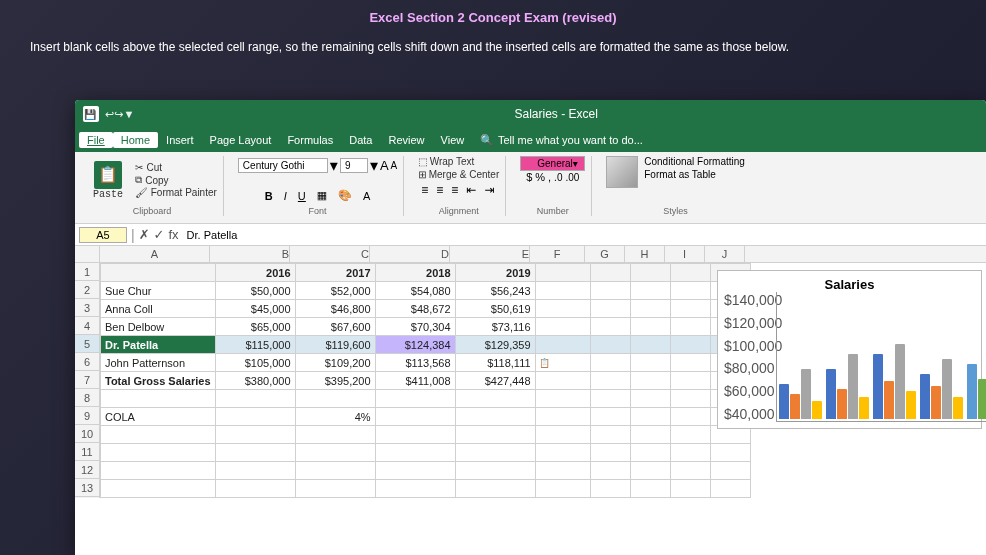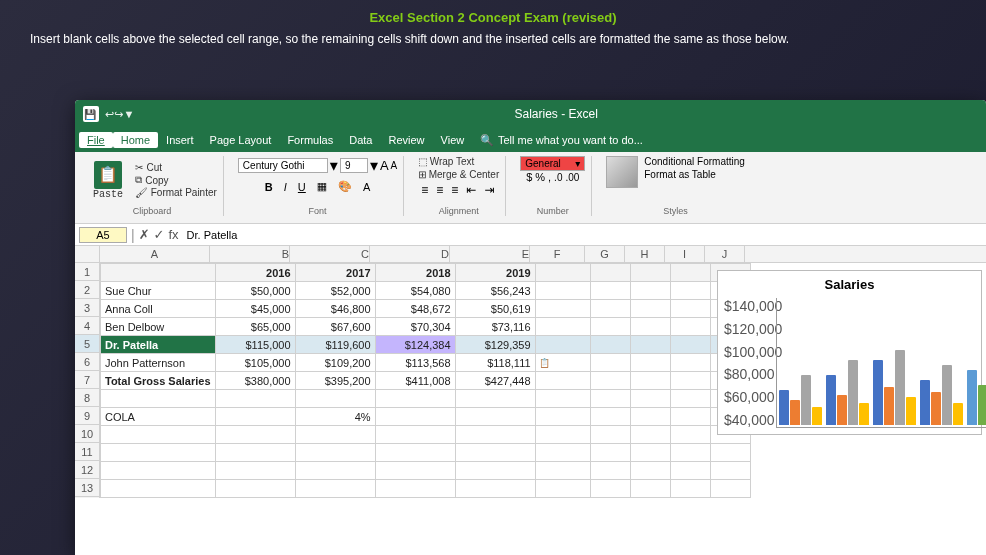--- a/index.html
+++ b/index.html
@@ -21,24 +21,24 @@
     .question-area {
       position: absolute;
       top: 0;
       left: 0;
       right: 0;
       padding: 10px 30px 8px;
       text-align: center;
     }
 
     .question-title {
-      color: #84cc16;
+      color: #f0abfc;
       font-size: 13px;
       font-weight: bold;
-      margin-bottom: 6px;
+      margin-bottom: 14px;
       text-align: center;
     }
 
     .question-text {
       color: #fff;
       font-size: 12px;
       line-height: 1.4;
       text-align: left;
     }
 
@@ -180,21 +180,21 @@
       display: flex;
       align-items: center;
       gap: 3px;
       cursor: pointer;
     }
 
     .font-selector {
       display: flex;
       align-items: center;
       gap: 2px;
-      margin-bottom: 3px;
+      margin-bottom: 12px;
     }
 
     .font-name-box {
       border: 1px solid #aaa;
       padding: 1px 4px;
       font-size: 10px;
       width: 90px;
       background: #fff;
     }
 
@@ -247,24 +247,24 @@
       font-size: 10px;
       color: #333;
       cursor: pointer;
       display: flex;
       align-items: center;
       gap: 2px;
     }
 
     .number-format-box {
       border: 1px solid #aaa;
-      padding: 1px 4px;
+      padding: 1px 16px;
       font-size: 10px;
       width: 65px;
-      background: #ef4444;
+      background: #ec4899;
       display: flex;
       align-items: center;
       justify-content: space-between;
     }
 
     .number-symbols {
       display: flex;
       gap: 3px;
       align-items: center;
       font-size: 11px;
@@ -404,21 +404,20 @@
       color: #fff !important;
       font-weight: bold;
     }
 
     .bold-text { font-weight: bold; }
 
     .chart-title {
       text-align: center;
       font-size: 13px;
       font-weight: bold;
-      margin-bottom: 6px;
     }
   </style>
 </head>
 <body>
 
 <div class="screen-bg"></div>
 
 <div class="question-area">
   <div class="question-title">Excel Section 2 Concept Exam (revised)</div>
   <div class="question-text">Insert blank cells above the selected cell range, so the remaining cells shift down and the inserted cells are formatted the same as those below.</div>

